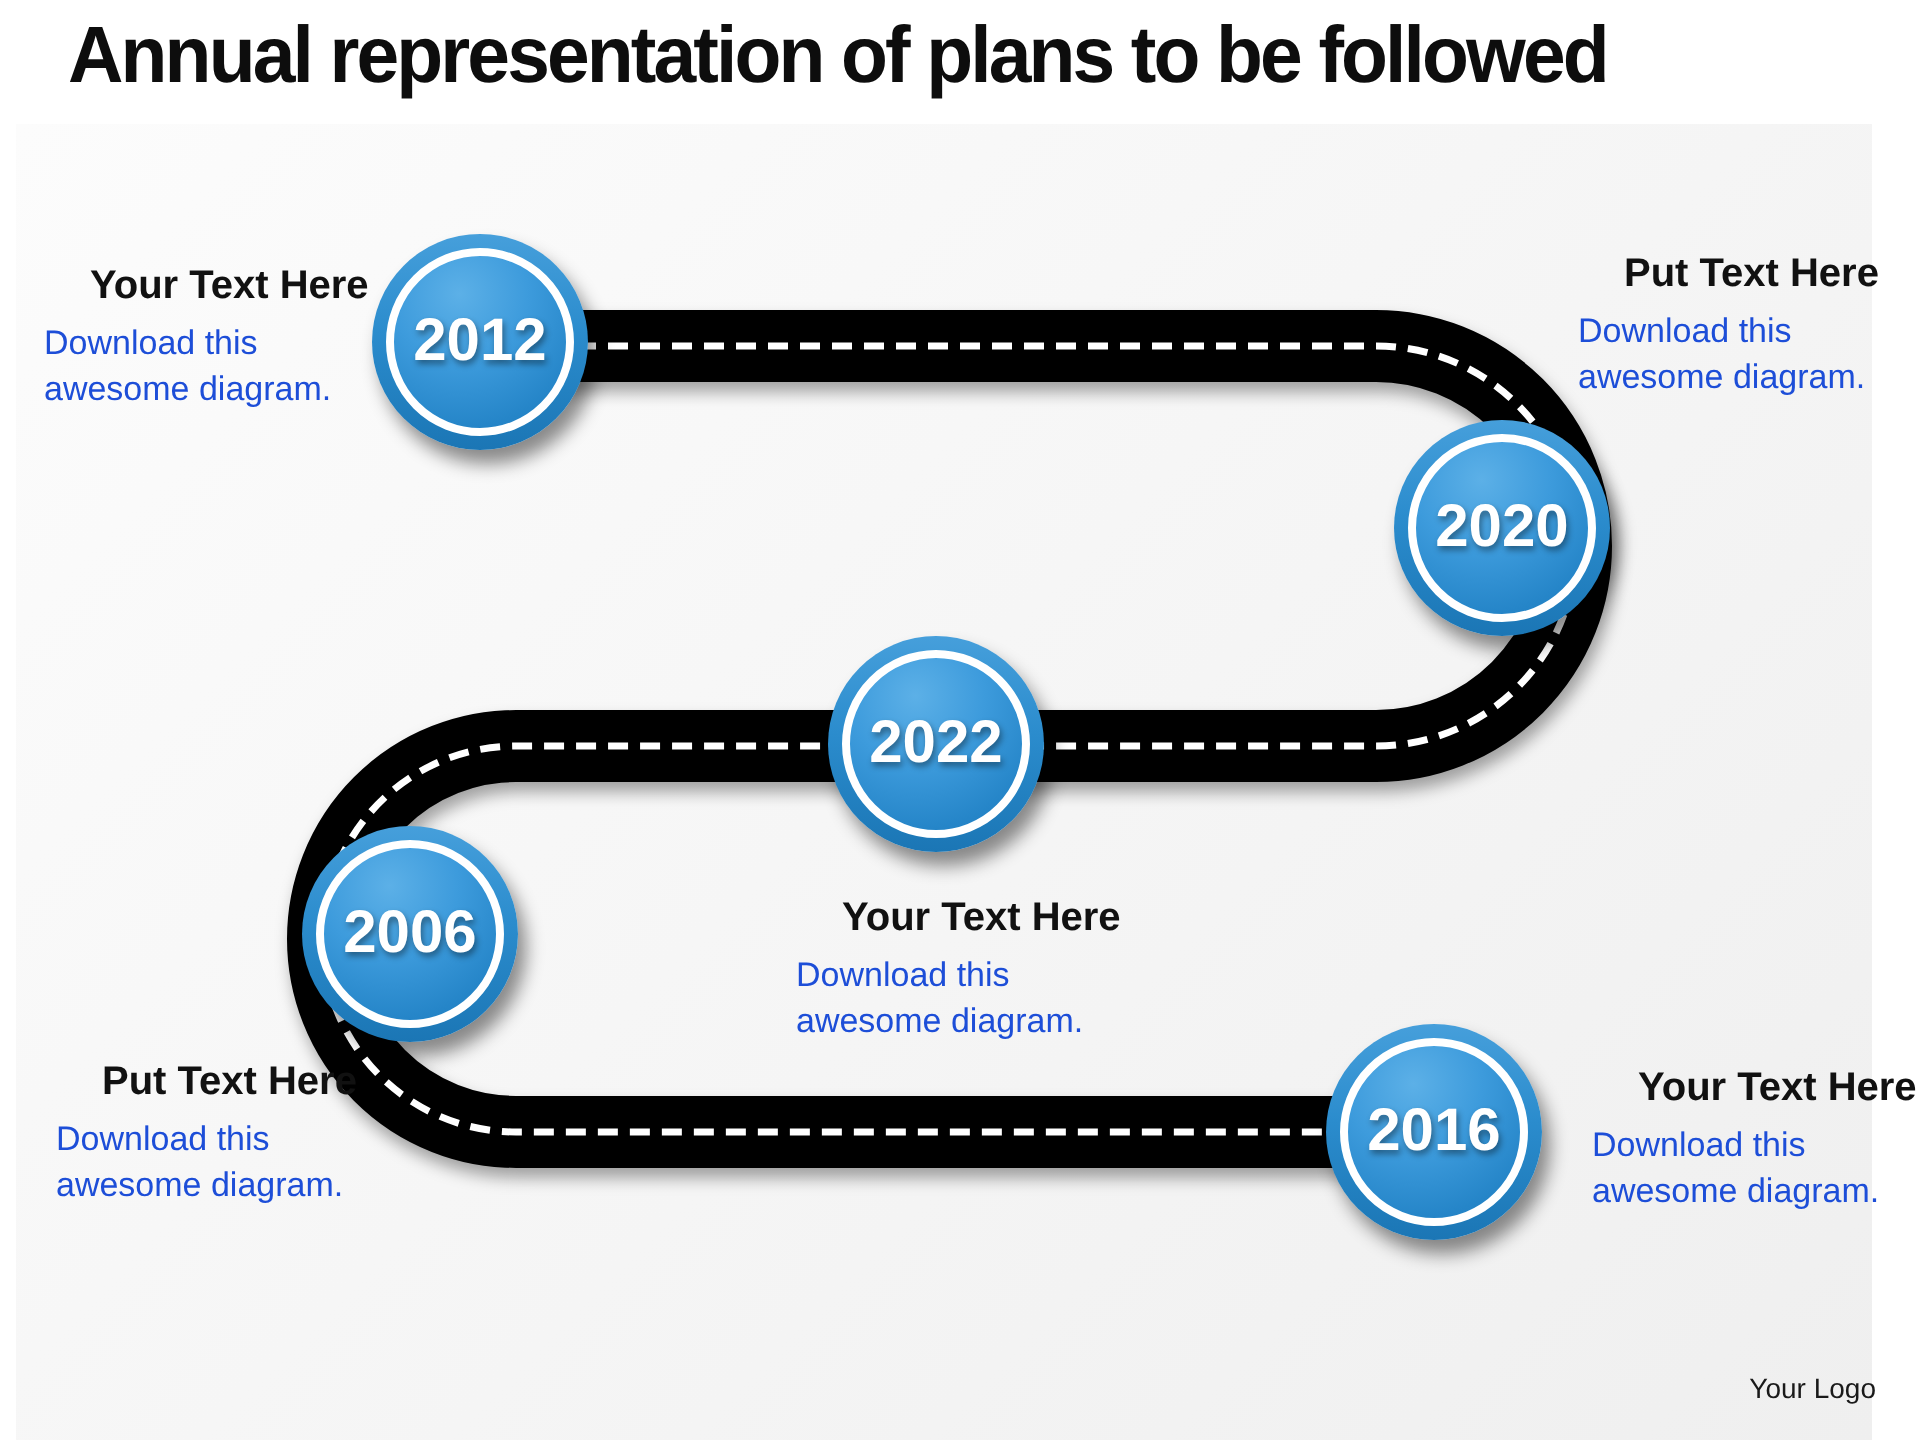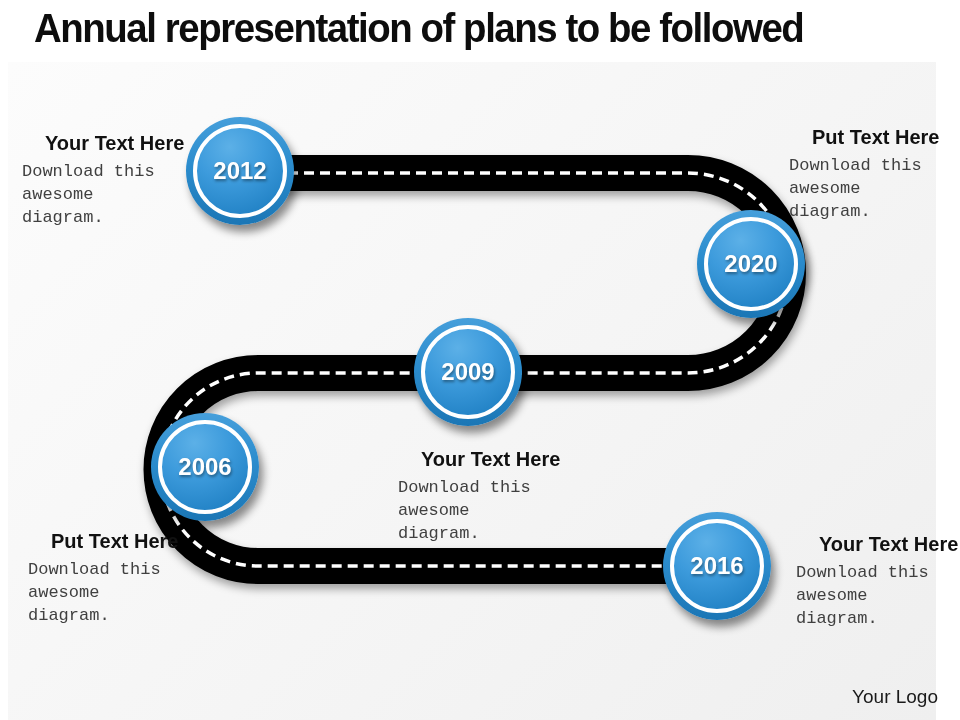--- a/index.html
+++ b/index.html
@@ -30,46 +30,46 @@
     background:linear-gradient(180deg,#469fdb 0%,#2b8ccd 45%,#1b76b5 100%);
     box-shadow:4px 7px 9px rgba(0,0,0,0.45);
   }
   .badge-inner{
     position:absolute;left:7px;top:7px;right:7px;bottom:7px;
     border-radius:50%;border:4px solid #ffffff;
     background:radial-gradient(circle at 38% 22%,#5cb0e7 0%,#3d9bdc 40%,#2585c8 78%,#1f7cbd 100%);
     display:flex;align-items:center;justify-content:center;
   }
   .badge-year{
-    color:#ffffff;font-size:24px;font-weight:bold;letter-spacing:0px;
+    color:#ffffff;font-size:30px;font-weight:bold;letter-spacing:0px;
     text-shadow:1px 2px 3px rgba(0,0,0,0.4);
   }
   .badge-2012{left:186px;top:117px;}
   .badge-2013{left:697px;top:210px;}
   .badge-2014{left:414px;top:318px;}
   .badge-2015{left:151px;top:413px;}
   .badge-2016{left:663px;top:512px;}
   
   .note{position:absolute;width:160px;}
   .note-heading{
     font-size:20px;font-weight:bold;color:#111111;
     white-space:nowrap;margin-bottom:5px;margin-left:23px;
   }
   .note-body{
-    font-size:17px;color:#404040;line-height:23px;width:150px;font-family:Liberation Mono, monospace;
+    font-size:17px;color:#1d4ed8;line-height:23px;width:150px;
   }
   .note-tl{left:22px;top:132px;}
   .note-tr{left:789px;top:126px;}
   .note-mid{left:398px;top:448px;}
   .note-bl{left:28px;top:530px;}
   .note-br{left:796px;top:533px;}
   
   .logo{
     position:absolute;right:22px;top:686px;
-    font-size:19px;color:#1a1a1a;
+    font-size:14px;color:#1a1a1a;
   }
 </style>
 </head>
 <body>
 
 <div class="stage"></div>
 
 <div class="title">Annual representation of plans to be followed</div>
 
 <svg class="road-svg" viewBox="0 0 960 720" xmlns="http://www.w3.org/2000/svg">
@@ -84,21 +84,21 @@
     <span class="badge-year">2012</span>
   </div>
 </div>
 <div class="badge badge-2013">
   <div class="badge-inner">
     <span class="badge-year">2020</span>
   </div>
 </div>
 <div class="badge badge-2014">
   <div class="badge-inner">
-    <span class="badge-year">2009</span>
+    <span class="badge-year">2022</span>
   </div>
 </div>
 <div class="badge badge-2015">
   <div class="badge-inner">
     <span class="badge-year">2006</span>
   </div>
 </div>
 <div class="badge badge-2016">
   <div class="badge-inner">
     <span class="badge-year">2016</span>

